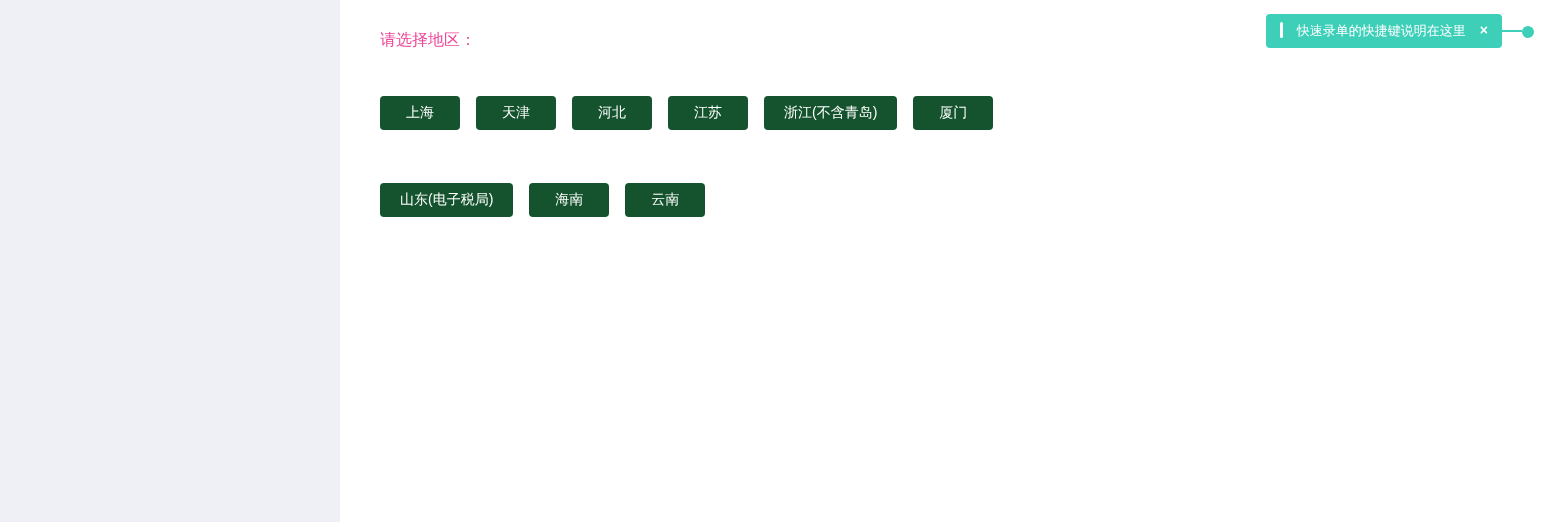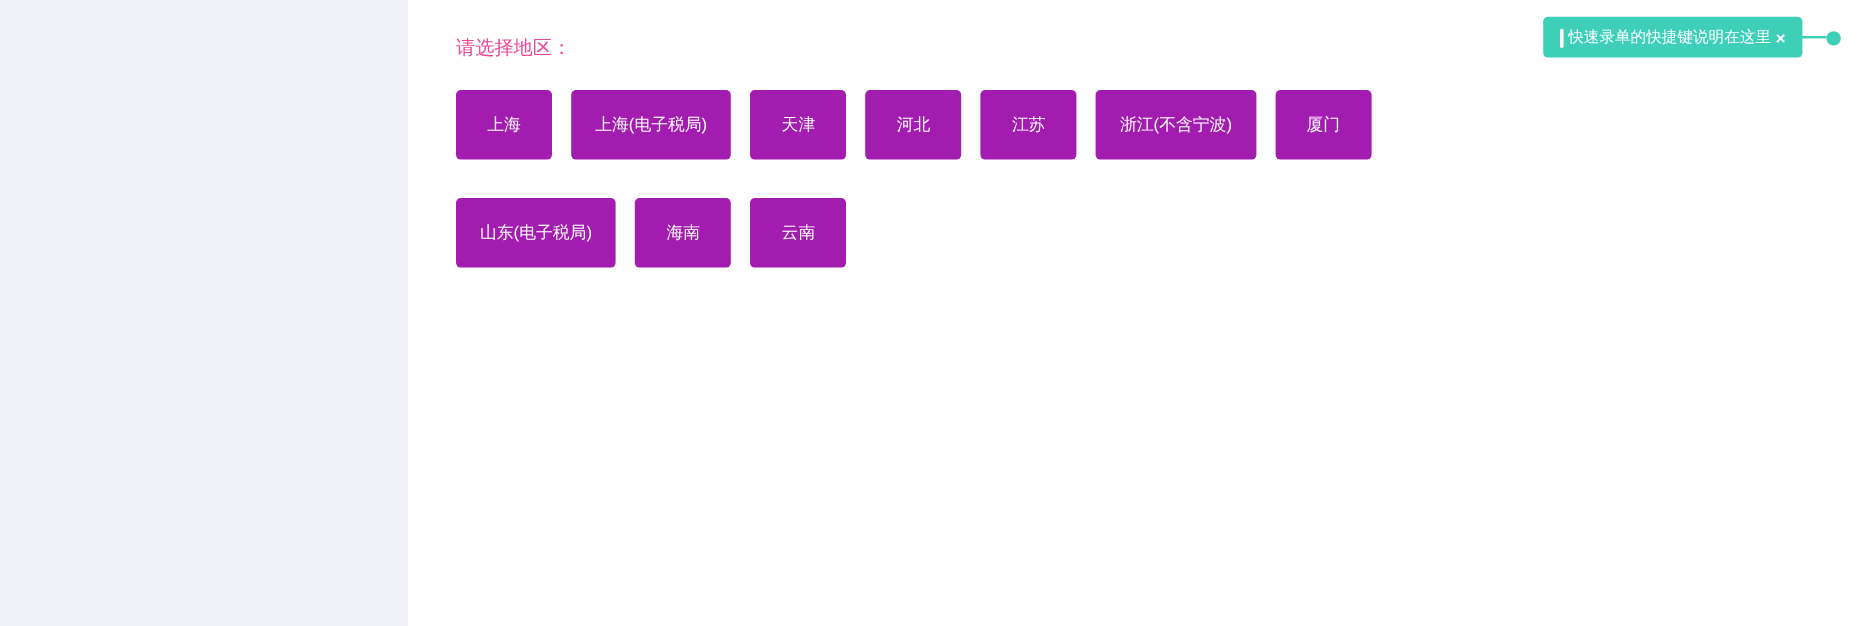--- a/index.html
+++ b/index.html
@@ -43,45 +43,47 @@
       margin-bottom: 24px;
     }
 
     .region-buttons {
       display: flex;
       flex-wrap: wrap;
       gap: 16px;
     }
 
     .region-btn {
-      background: #a21caf;
+      background: #14532d;
       border: none;
       border-radius: 4px;
       color: #fff;
       font-size: 14px;
-      padding: 20px 20px;
+      padding: 8px 20px;
       cursor: pointer;
       white-space: nowrap;
       min-width: 80px;
       text-align: center;
       font-family: "Microsoft YaHei", "PingFang SC", sans-serif;
+      margin-top: 21px;
     }
 
     
     .tooltip-banner {
       position: absolute;
       top: 14px;
       right: 60px;
       background: #3ecfb9;
       color: #fff;
       font-size: 13px;
       padding: 8px 14px;
       border-radius: 4px;
       display: flex;
-      align-items: flex-end;
+      align-items: flex-start;
+      gap: 10px;
       white-space: nowrap;
     }
 
     .tooltip-banner::before {
       content: '';
       display: inline-block;
       width: 3px;
       height: 16px;
       background: #fff;
       border-radius: 2px;
@@ -119,25 +121,24 @@
 </head>
 <body>
 
 <div class="left-sidebar"></div>
 
 <div class="main-content">
   <div class="page-title">请选择地区：</div>
 
   <div class="region-buttons">
   <button class="region-btn">上海</button>
-      <button class="region-btn">上海(电子税局)</button>
       <button class="region-btn">天津</button>
       <button class="region-btn">河北</button>
       <button class="region-btn">江苏</button>
-      <button class="region-btn">浙江(不含宁波)</button>
+      <button class="region-btn">浙江(不含青岛)</button>
       <button class="region-btn">厦门</button>
       <div style="flex-basis: 100%; height: 0px;"></div>
       <button class="region-btn">山东(电子税局)</button>
       <button class="region-btn">海南</button>
       <button class="region-btn">云南</button>
     </div>
 </div>
 
 <div class="tooltip-banner">
   <span>快速录单的快捷键说明在这里</span>

